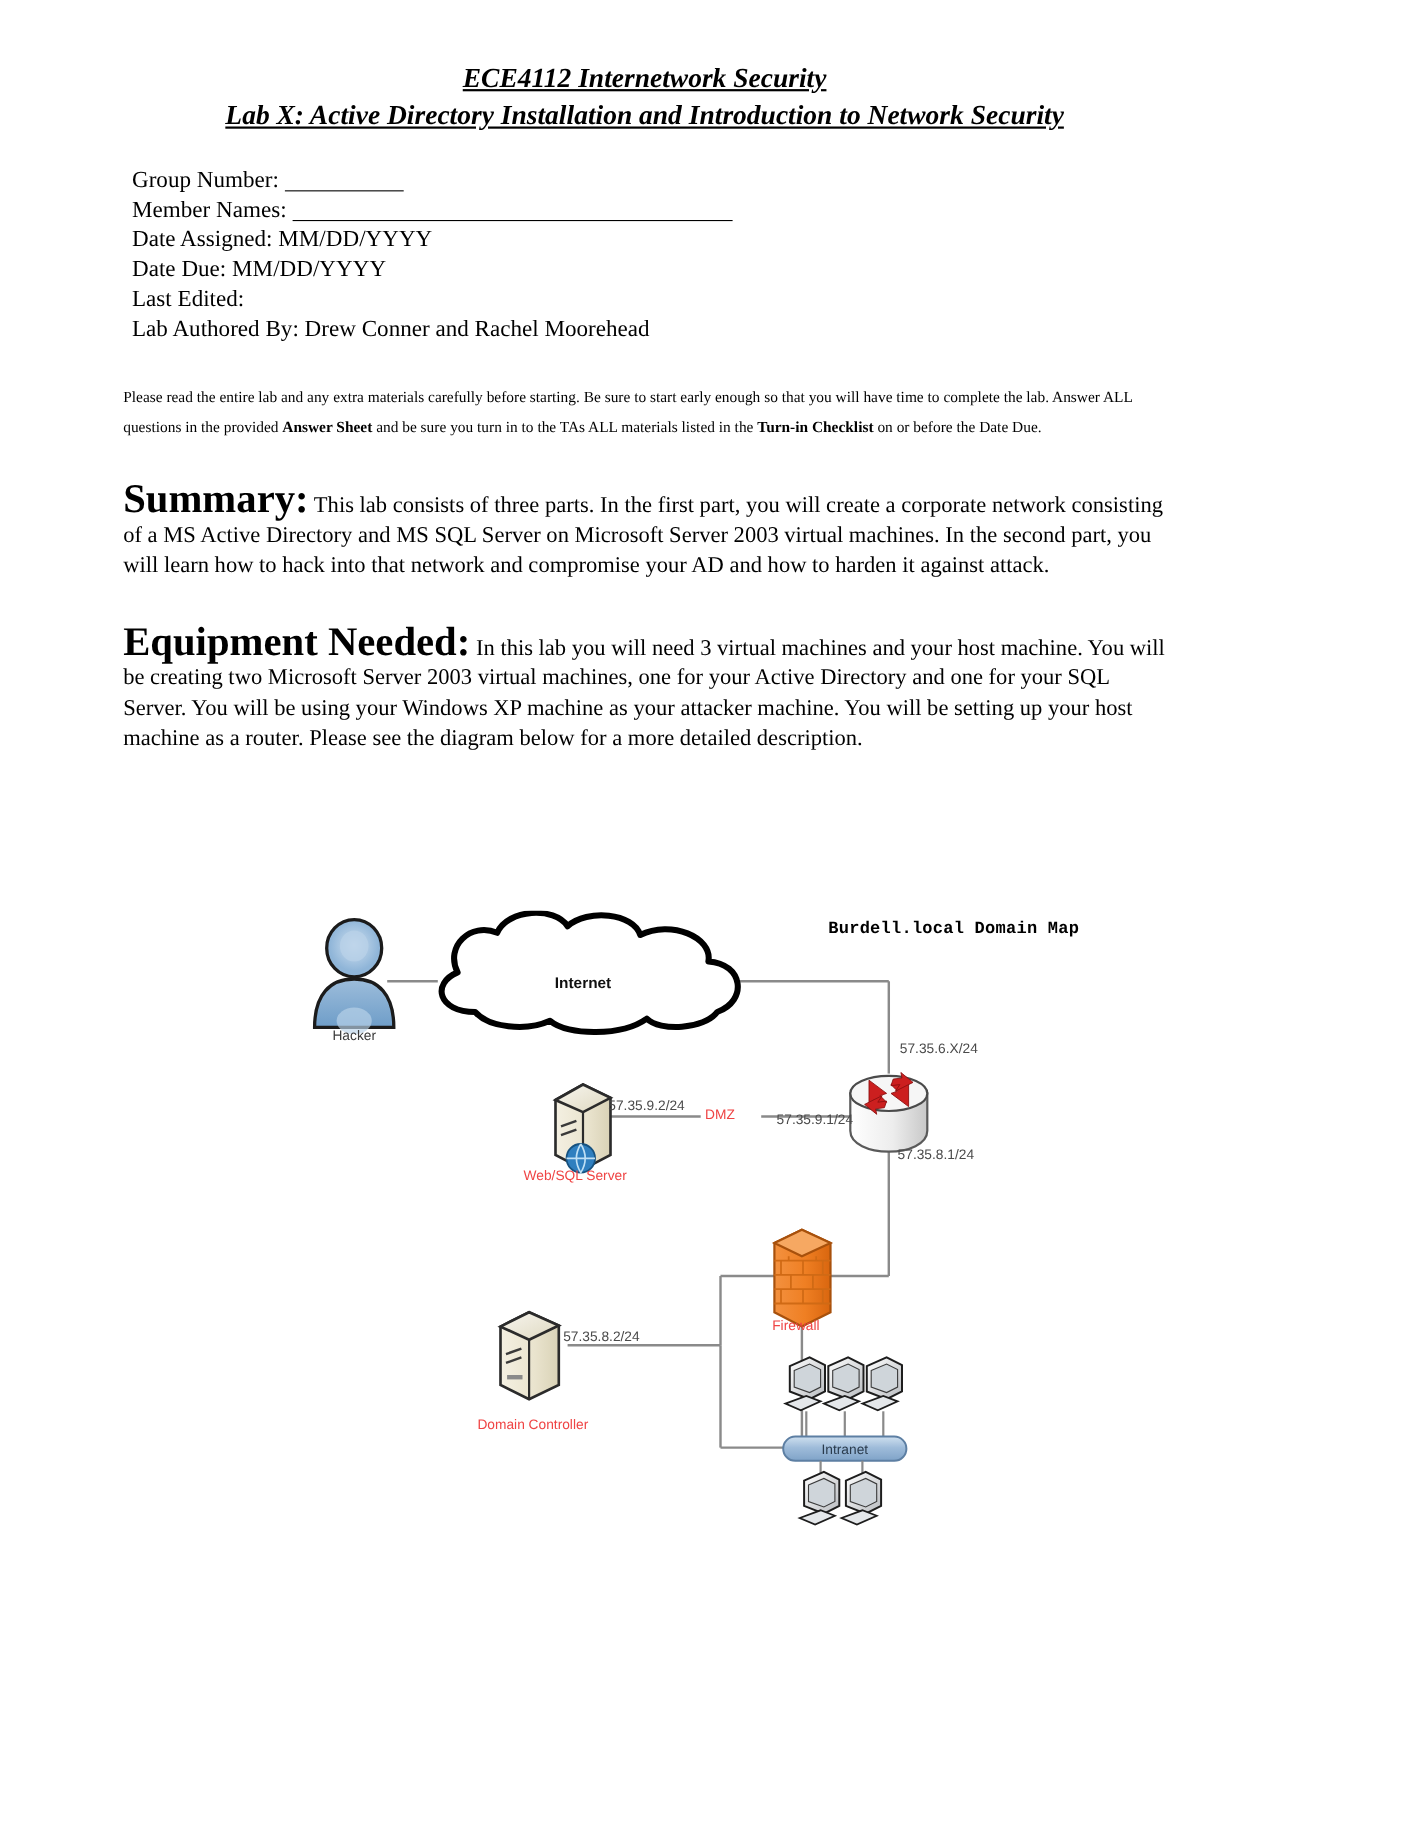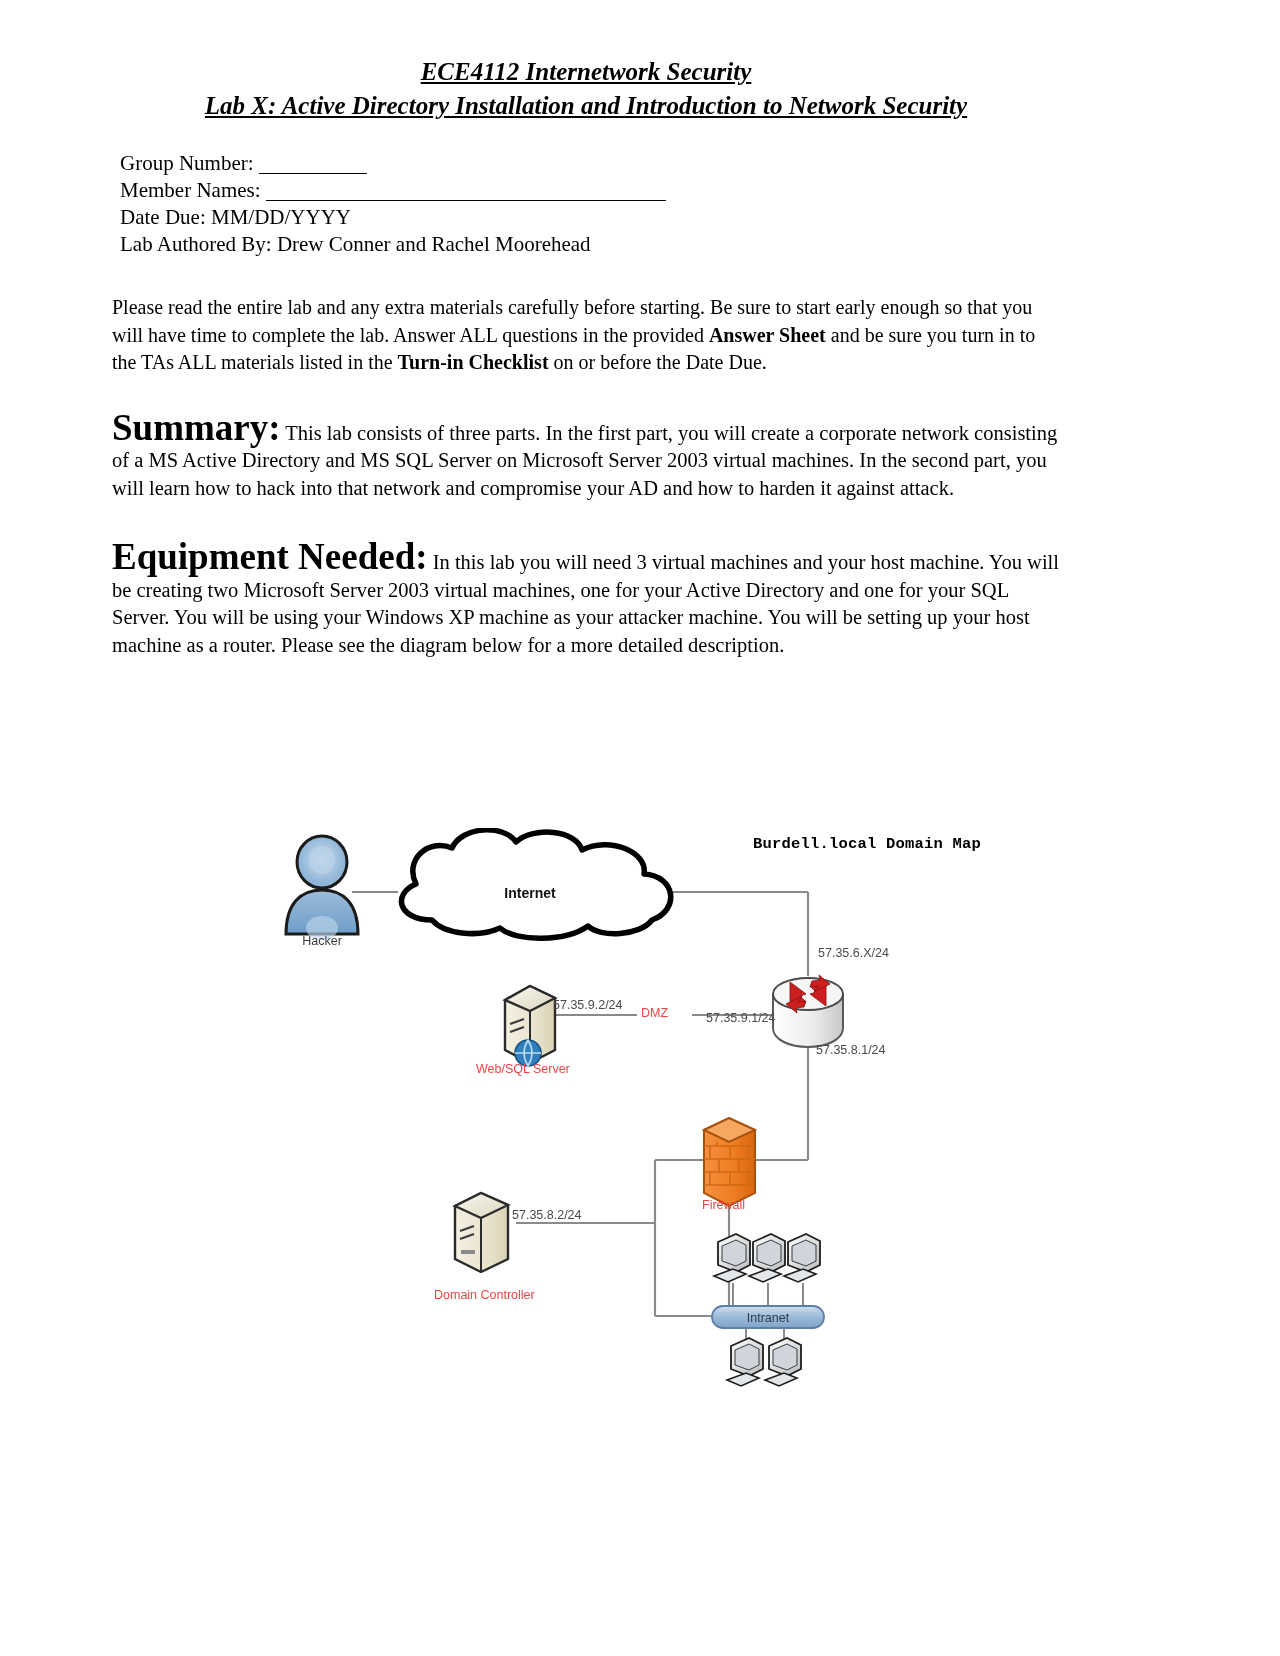--- a/index.html
+++ b/index.html
@@ -57,21 +57,21 @@
     vertical-align: -4px;
     height: 0;
   }
   .blank-short { width: 108px; }
   .blank-long  { width: 400px; }
 
   
   .para {
     margin-left: 112px;
     margin-right: 112px;
-    font-size: 20px;
+    font-size: 14px;
     line-height: 27.5px;
     text-align: left;
   }
   .para.intro { margin-top: 36px; }
 
   .section {
     margin-left: 112px;
     margin-right: 108px;
     font-size: 20.5px;
     line-height: 27.5px;
@@ -125,21 +125,23 @@
     <span class="t-line t-line2">Lab X: Active Directory Installation and Introduction to Network Security</span>
   </div>
 
   <div class="info-block">
     <div class="info-line">
       <span>Group Number: </span><span class="blank-rule blank-short"></span>
     </div>
     <div class="info-line">
       <span>Member Names: </span><span class="blank-rule blank-long"></span>
     </div>
+    <div class="info-line">Date Assigned: MM/DD/YYYY</div>
     <div class="info-line">Date Due: MM/DD/YYYY</div>
+    <div class="info-line">Last Edited:</div>
     <div class="info-line">Lab Authored By: Drew Conner and Rachel Moorehead</div>
   </div>
 
   <div class="para intro">
     <span>Please read the entire lab and any extra materials carefully before starting. Be sure to start early enough so that you will have time to complete the lab. Answer ALL questions in the provided </span><b>Answer Sheet</b><span> and be sure you turn in to the TAs ALL materials listed in the </span><b>Turn-in Checklist</b><span> on or before the Date Due.</span>
   </div>
 
 
   <div class="section summary">
     <span class="bighead">Summary:</span><span> This lab consists of three parts. In the first part, you will create a corporate network consisting of a MS Active Directory and MS SQL Server on Microsoft Server 2003 virtual machines.  In the second part, you will learn how to hack into that network and compromise your AD and how to harden it against attack.</span>

